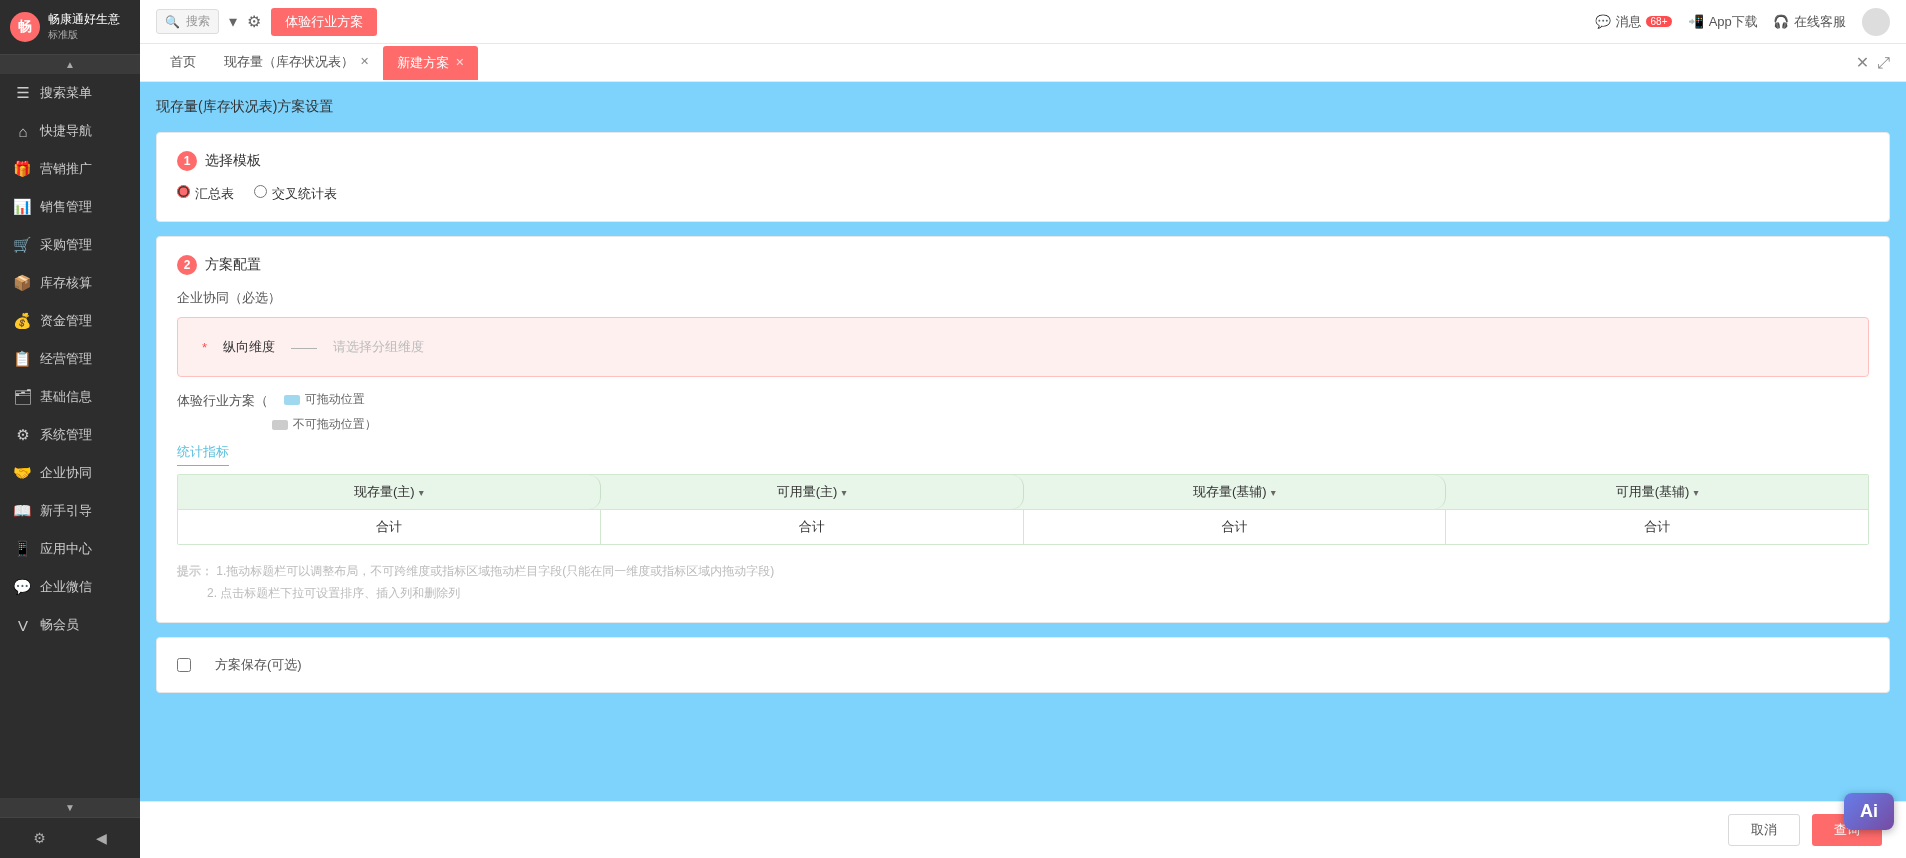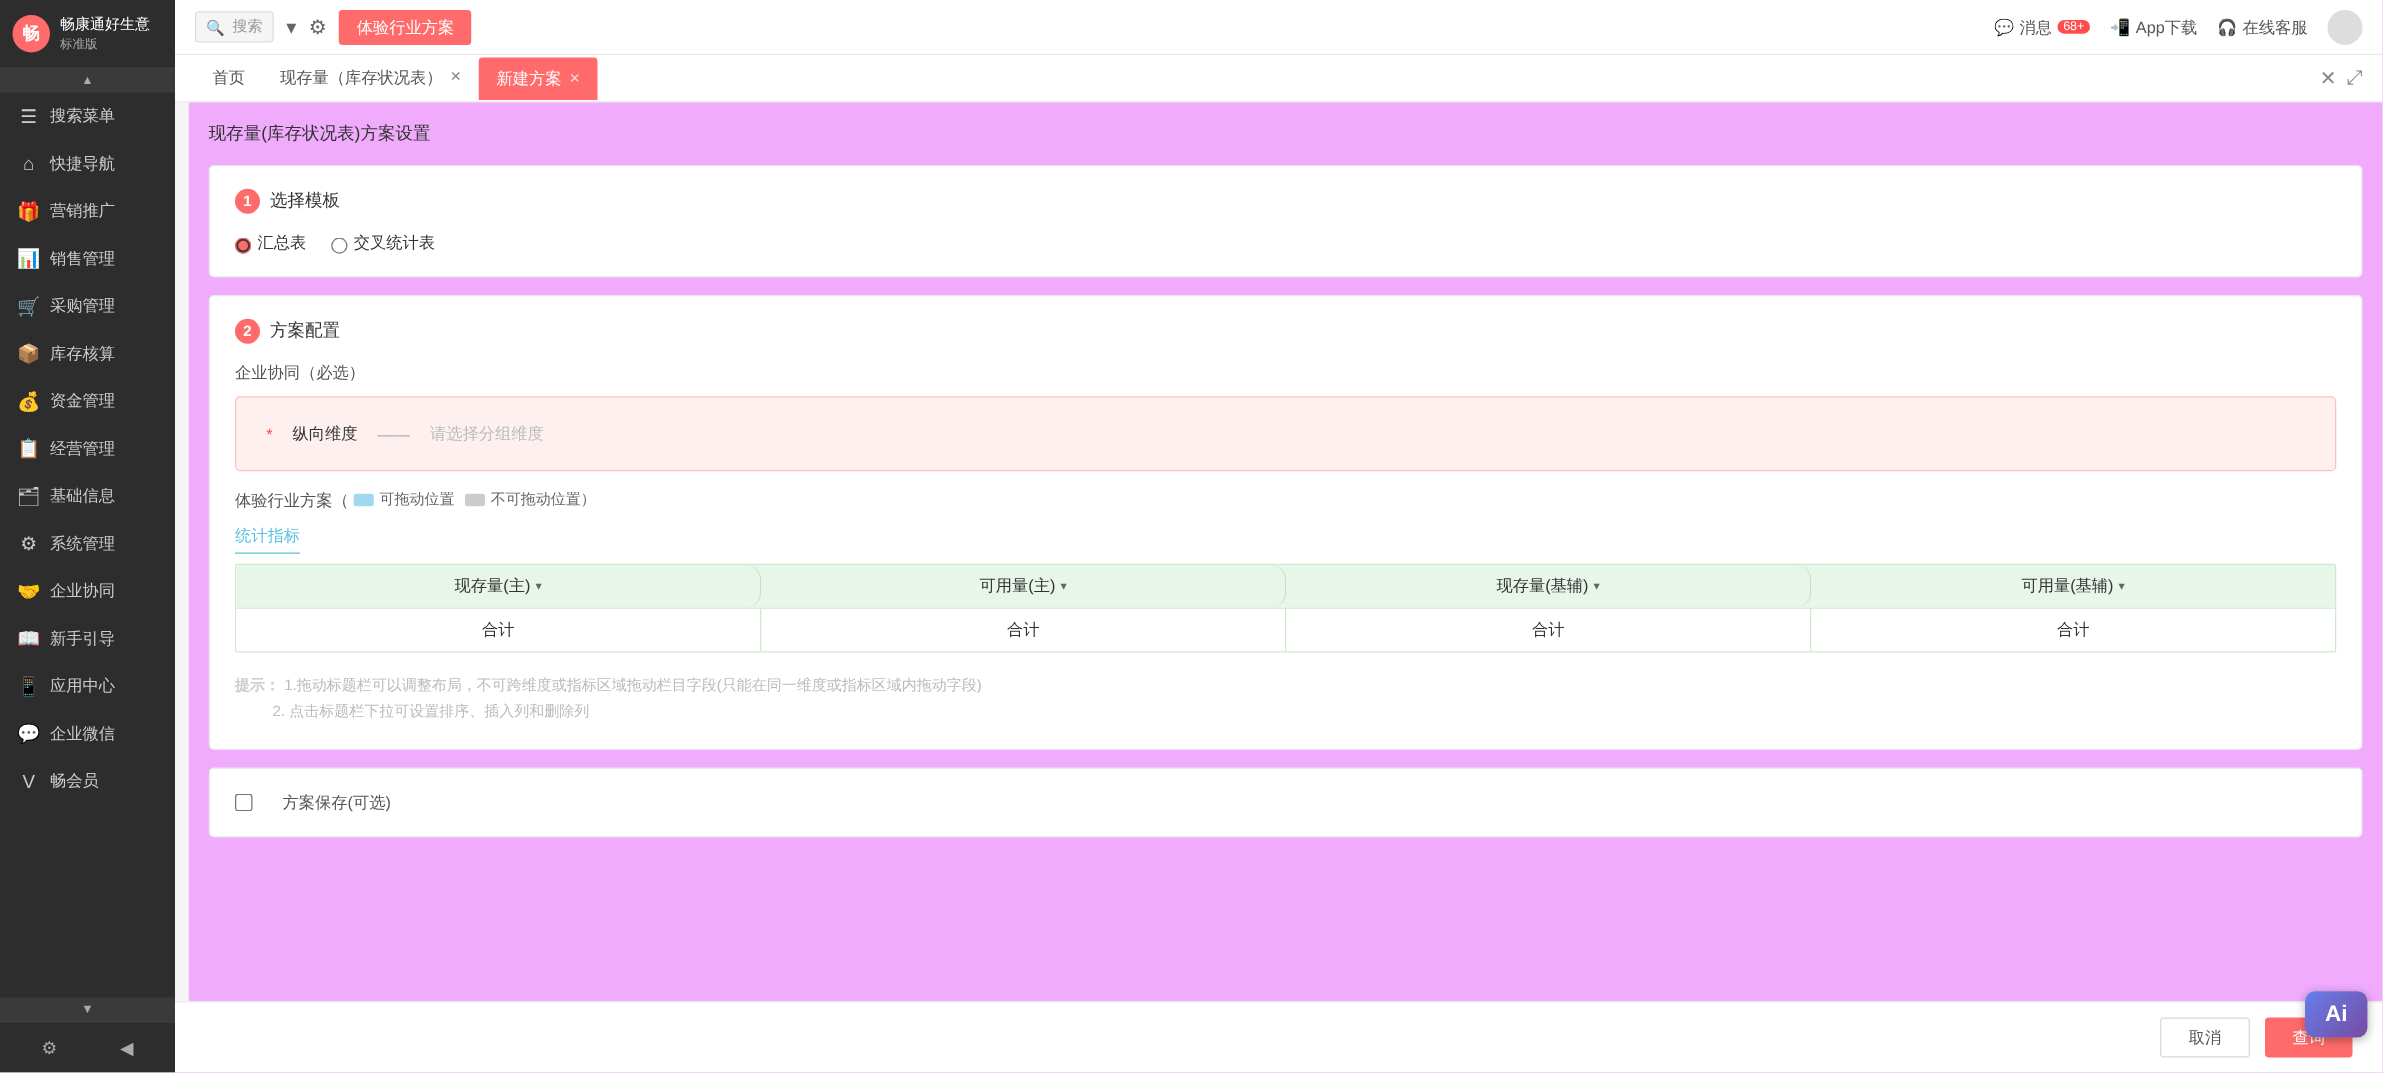--- a/index.html
+++ b/index.html
@@ -92,54 +92,54 @@
       padding: 8px 14px; font-size: 13px; cursor: pointer;
       border-bottom: 2px solid transparent; color: #555;
     }
     .tab.home { color: #555; }
     .tab.active { background: #ff6b6b; color: #fff; border-radius: 3px 3px 0 0; border-bottom: none; }
     .tab-close { font-size: 11px; cursor: pointer; opacity: 0.7; }
     .tab-window-btns { margin-left: auto; display: flex; gap: 8px; }
     .tab-window-btn { background: none; border: none; cursor: pointer; font-size: 16px; color: #888; }
 
     
-    .content { flex: 1; overflow-y: auto; background: #f0abfc; padding: 16px; margin-left: 11px; }
+    .content { flex: 1; overflow-y: auto; background: #7dd3fc; padding: 16px; }
     .page-title { font-size: 14px; color: #333; margin-bottom: 16px; font-weight: 500; }
 
     .section {
       background: #fff; border-radius: 4px; padding: 18px 20px;
       margin-bottom: 14px; border: 1px solid #e8e8e8;
     }
     .section-header {
       display: flex; align-items: center; gap: 8px; margin-bottom: 14px;
     }
     .step-badge {
       background: #ff6b6b; color: #fff; border-radius: 50%;
       width: 20px; height: 20px; display: flex; align-items: center;
       justify-content: center; font-size: 12px; font-weight: bold; flex-shrink: 0;
     }
     .section-title { font-size: 14px; color: #333; font-weight: 500; }
 
     .radio-group { display: flex; align-items: center; gap: 20px; }
-    .radio-label { display: flex; align-items: flex-end; gap: 5px; font-size: 13px; color: #333; cursor: pointer; }
+    .radio-label { display: flex; align-items: flex-start; gap: 5px; font-size: 13px; color: #333; cursor: pointer; }
     .radio-input { accent-color: #ff6b6b; }
 
     .sub-label { font-size: 13px; color: #555; margin-bottom: 10px; }
 
     .dimension-box {
       background: #fff0f0; border: 1px solid #ffc0c0; border-radius: 4px;
       padding: 20px 24px; display: flex; align-items: center; gap: 16px;
     }
     .dim-required { color: #ff4d4f; font-size: 13px; }
     .dim-name { font-size: 13px; color: #333; font-weight: 400; }
     .dim-dash { color: #aaa; font-size: 13px; }
     .dim-placeholder { color: #bbb; font-size: 13px; }
 
     .indicator-label { font-size: 13px; color: #555; margin-bottom: 10px; margin-top: 14px; }
-    .indicator-legend { display: flex; align-items: center; gap: 16px; }
+    .indicator-legend { display: flex; align-items: center; gap: 16px; flex-direction: column; }
     .legend-item { display: flex; align-items: center; gap: 5px; font-size: 12px; color: #666; }
     .legend-draggable { width: 16px; height: 10px; background: #a0d8ef; border-radius: 2px; }
     .legend-non-draggable { width: 16px; height: 10px; background: #ccc; border-radius: 2px; }
 
     .stats-section { margin-top: 10px; }
     .stats-title { color: #5bc0de; font-size: 13px; margin-bottom: 8px; border-bottom: 1px solid #5bc0de; padding-bottom: 4px; display: inline-block; }
     .stats-table { border: 1px solid #d0e8d0; border-radius: 2px; overflow: hidden; }
     .stats-header { display: flex; background: #e8f5e9; }
     .stats-col-header {
       flex: 1; display: flex; align-items: center; justify-content: center;

